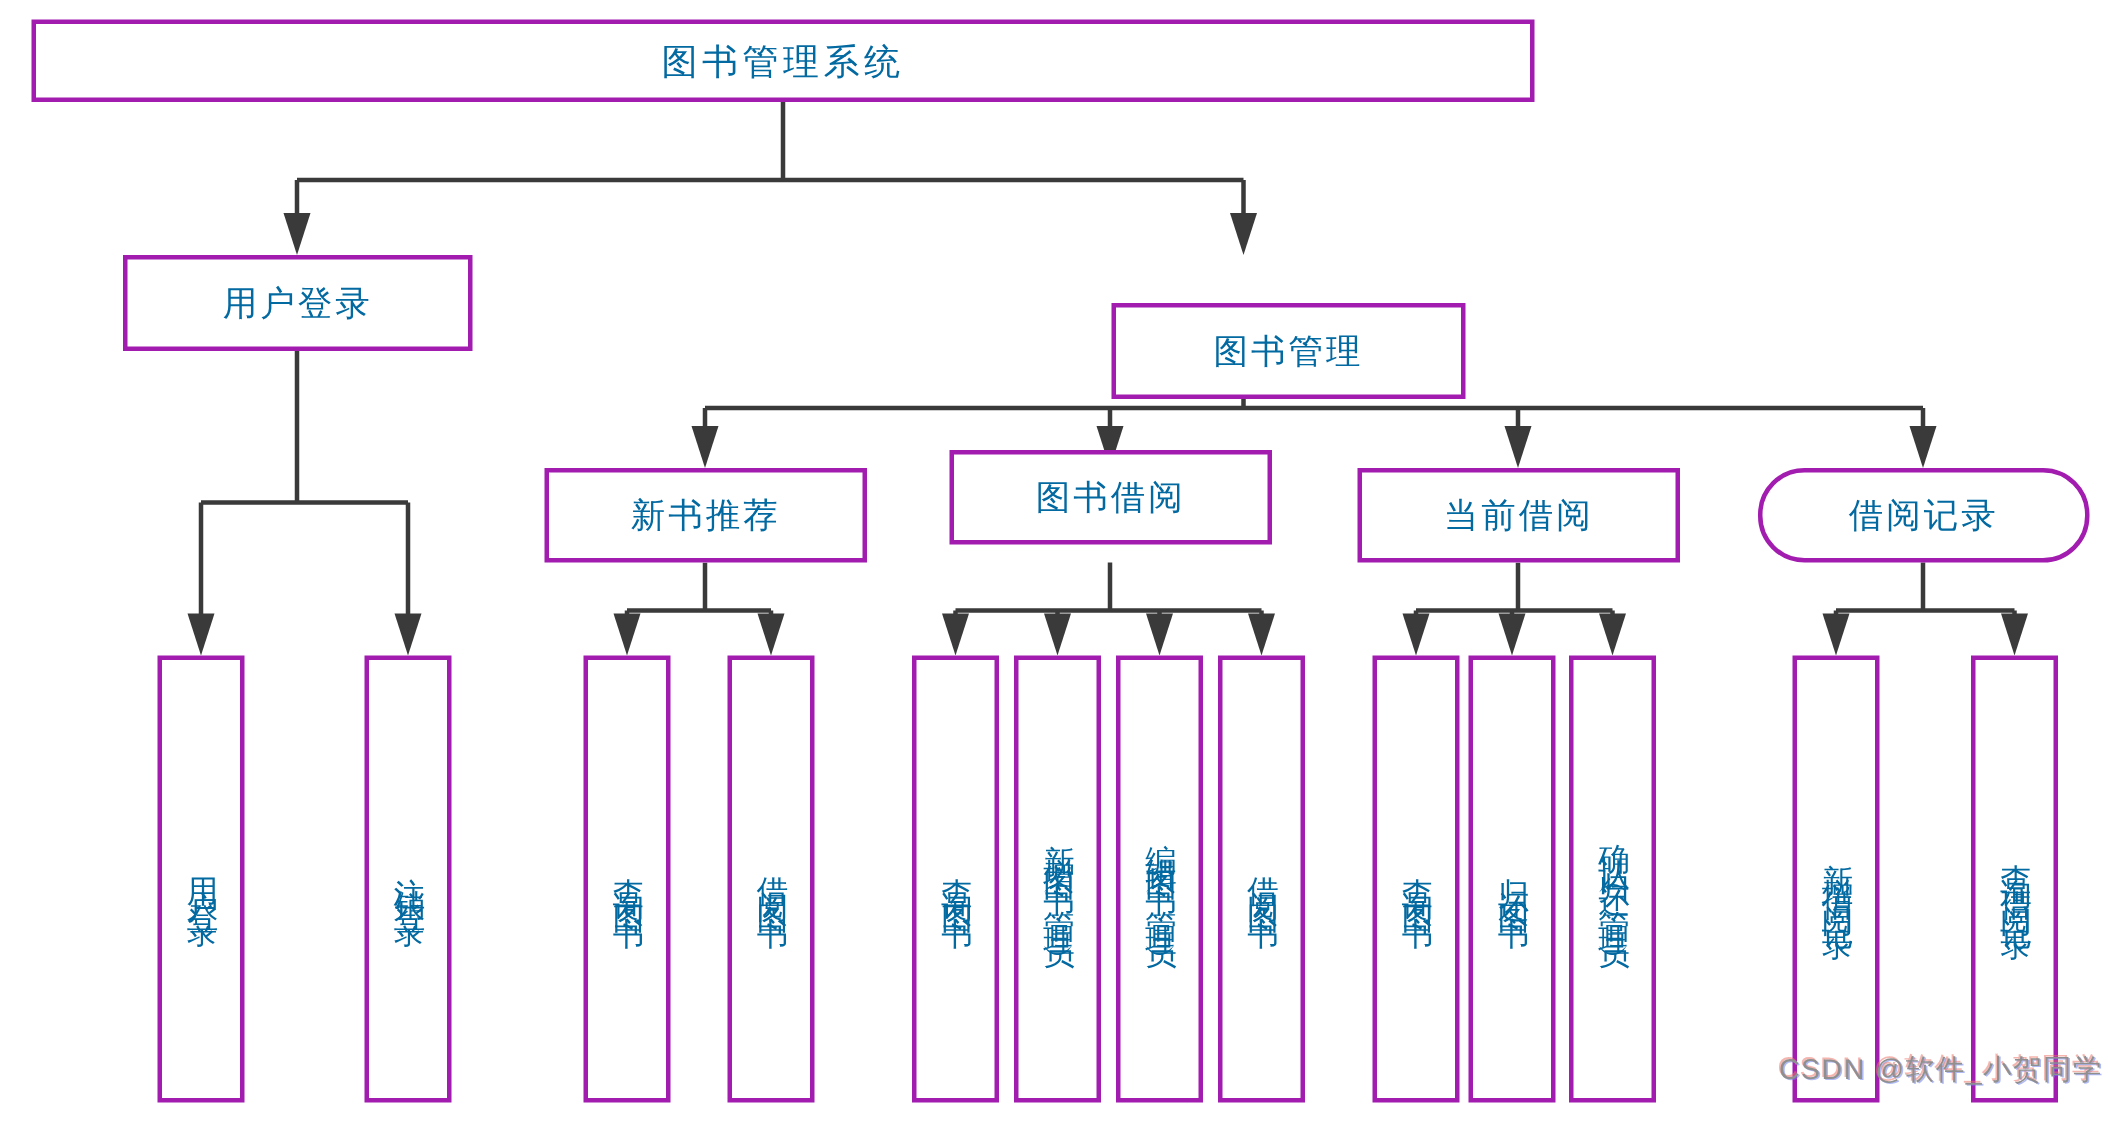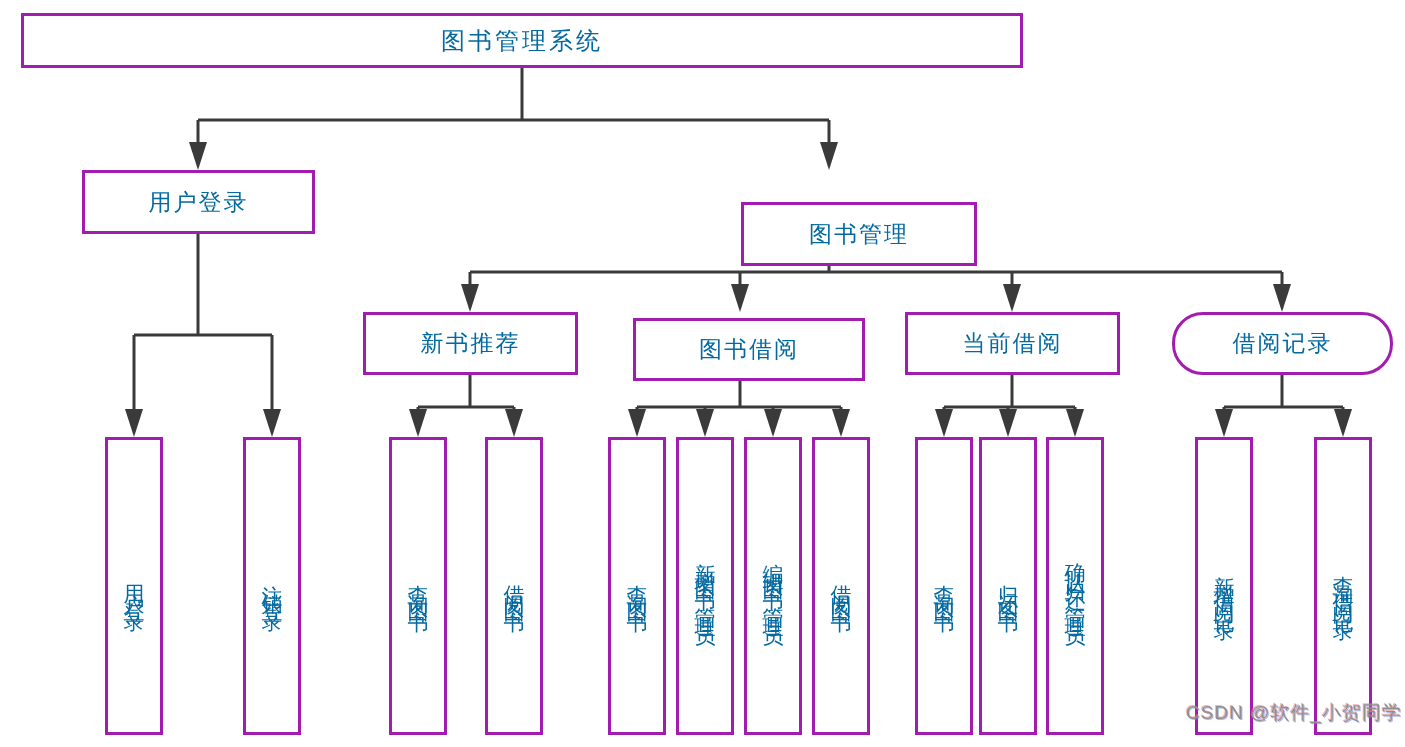--- a/index.html
+++ b/index.html
@@ -19,21 +19,21 @@
     display:flex;align-items:center;justify-content:center;
     color:#0369a1;
     font-size:23px;
     letter-spacing:2px;
     white-space:nowrap;
   }
   .n-root{left:21px;top:13px;width:1002px;height:55px;font-size:24px;letter-spacing:3px;}
   .n-user{left:82px;top:170px;width:233px;height:64px;}
   .n-mgmt{left:741px;top:170px;width:236px;height:64px;margin-top:32px;}
   .n-rec{left:363px;top:312px;width:215px;height:63px;}
-  .n-bor{left:633px;top:318px;width:232px;height:63px;}
+  .n-bor{left:633px;top:300px;width:215px;height:63px;}
   .n-cur{left:905px;top:312px;width:215px;height:63px;}
   .n-his{left:1172px;top:312px;width:221px;height:63px;border-radius:31px;}
   .leaf{
     top:437px;width:58px;height:298px;
     writing-mode:vertical-rl;text-orientation:mixed;
     font-size:21px;letter-spacing:9px;
     white-space:normal;
   }
   .l1{left:105px}.l2{left:243px}
   .l3{left:389px}.l4{left:485px}

